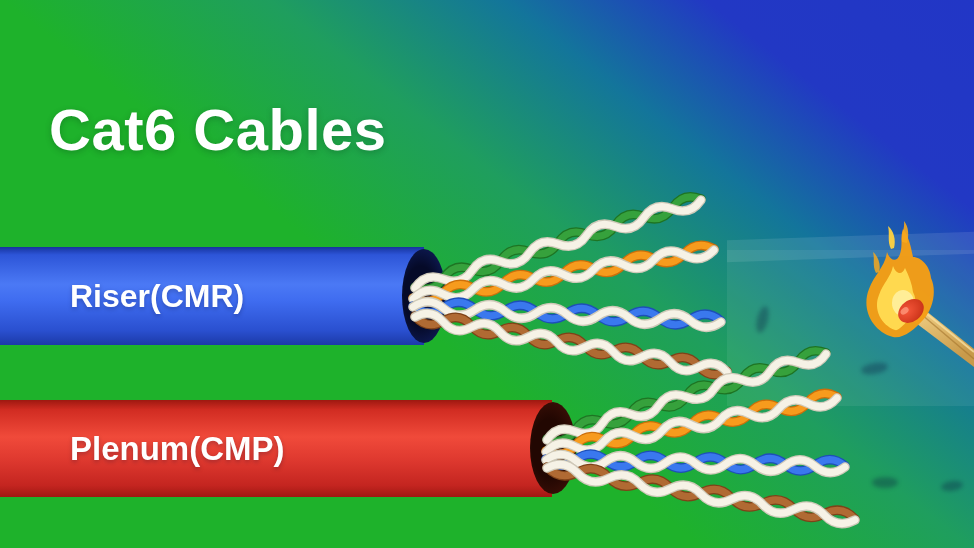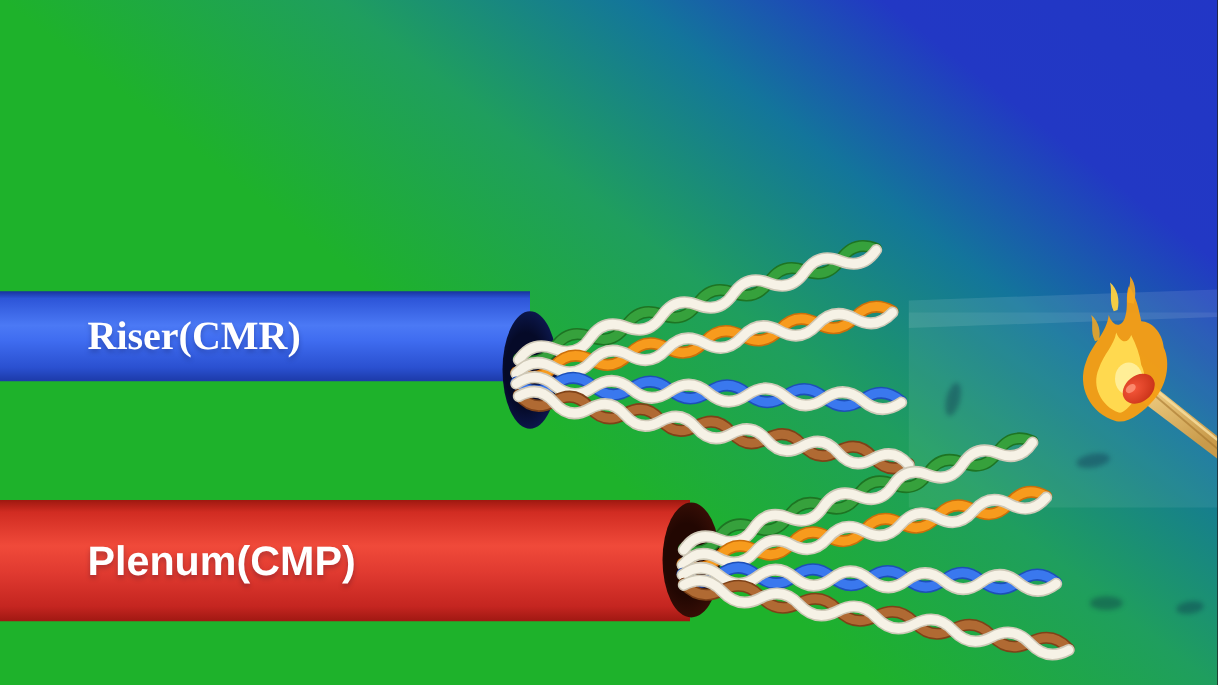--- a/index.html
+++ b/index.html
@@ -21,23 +21,22 @@
   .smudge.s4{left:941px;top:481px;width:22px;height:10px;transform:rotate(-8deg);}
   
   .title{
     position:absolute;left:49px;top:96px;margin:0;
     font-size:58px;font-weight:700;color:#ffffff;letter-spacing:0.5px;
     text-shadow:0 2px 6px rgba(0,40,20,0.25);
   }
   
   .jacket{position:absolute;left:0;}
   .jacket-riser{
-    top:233px;width:424px;height:72px;
+    top:247px;width:424px;height:98px;
     background:linear-gradient(180deg,#16339e 0%,#2d55d8 8%,#4b79f5 38%,#3f6cf0 55%,#2a50d0 85%,#1c3aa8 100%);
-    font-family:Liberation Serif, serif;
   }
   .jacket-plenum{
     top:400px;width:552px;height:97px;
     background:linear-gradient(180deg,#9e1810 0%,#d12c22 10%,#f04a3a 38%,#e03a30 60%,#c42520 88%,#a01812 100%);
     padding-left:14px;
   }
   .mouth{position:absolute;border-radius:50%;}
   .mouth-riser{
     left:402px;top:249px;width:44px;height:94px;
     background:radial-gradient(ellipse at 42% 50%,#050a28 45%,#13246e 100%);
@@ -59,20 +58,21 @@
 
 <div class="stage">
 
   <div class="ghost-box-top"></div>
   <div class="ghost-box-front"></div>
   <div class="smudge s1"></div>
   <div class="smudge s2"></div>
   <div class="smudge s3"></div>
   <div class="smudge s4"></div>
 
+  <h1 class="title">Cat6 Cables</h1>
 
   <div>
     <div class="jacket jacket-riser">
       <span class="cable-label">Riser(CMR)</span>
     </div>
     <div class="mouth mouth-riser"></div>
   </div>
 
   <div>
     <div class="jacket jacket-plenum">

